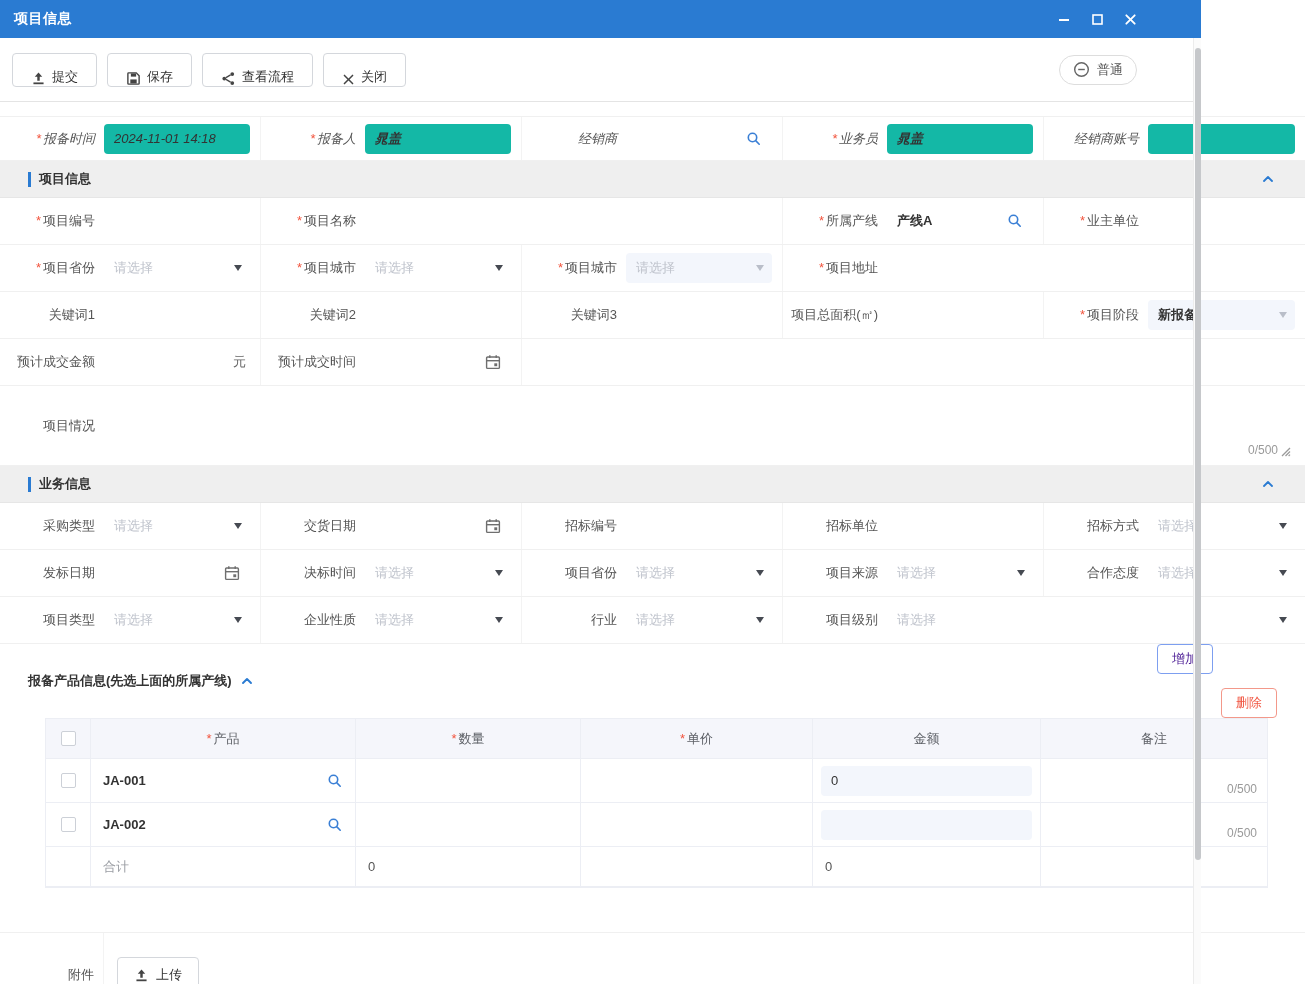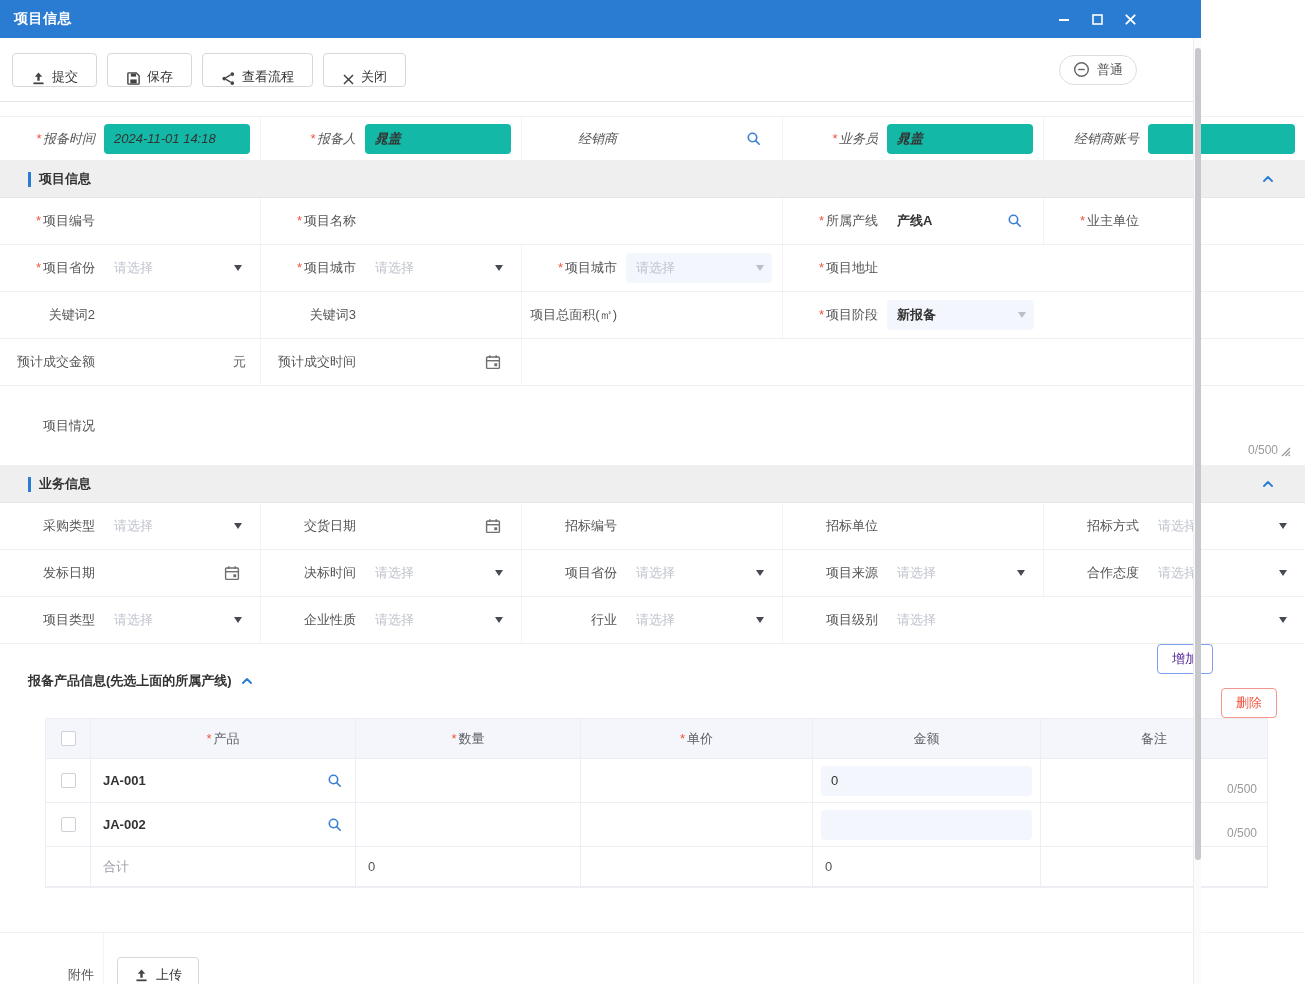--- a/index.html
+++ b/index.html
@@ -287,20 +287,26 @@
       <div class="cell span2">
         <span class="lbl"><span class="star">*</span><span>项目地址</span></span>
         <div class="fld">
             <div class="iplain"></div>
           </div>
       </div>
     </div>
 
     <div class="row">
       <div class="cell">
+        <span class="lbl"><span>关键词1</span></span>
+        <div class="fld">
+            <div class="iplain"></div>
+          </div>
+      </div>
+      <div class="cell">
         <span class="lbl"><span>关键词2</span></span>
         <div class="fld">
             <div class="iplain"></div>
           </div>
       </div>
       <div class="cell">
         <span class="lbl"><span>关键词3</span></span>
         <div class="fld">
             <div class="iplain"></div>
           </div>

